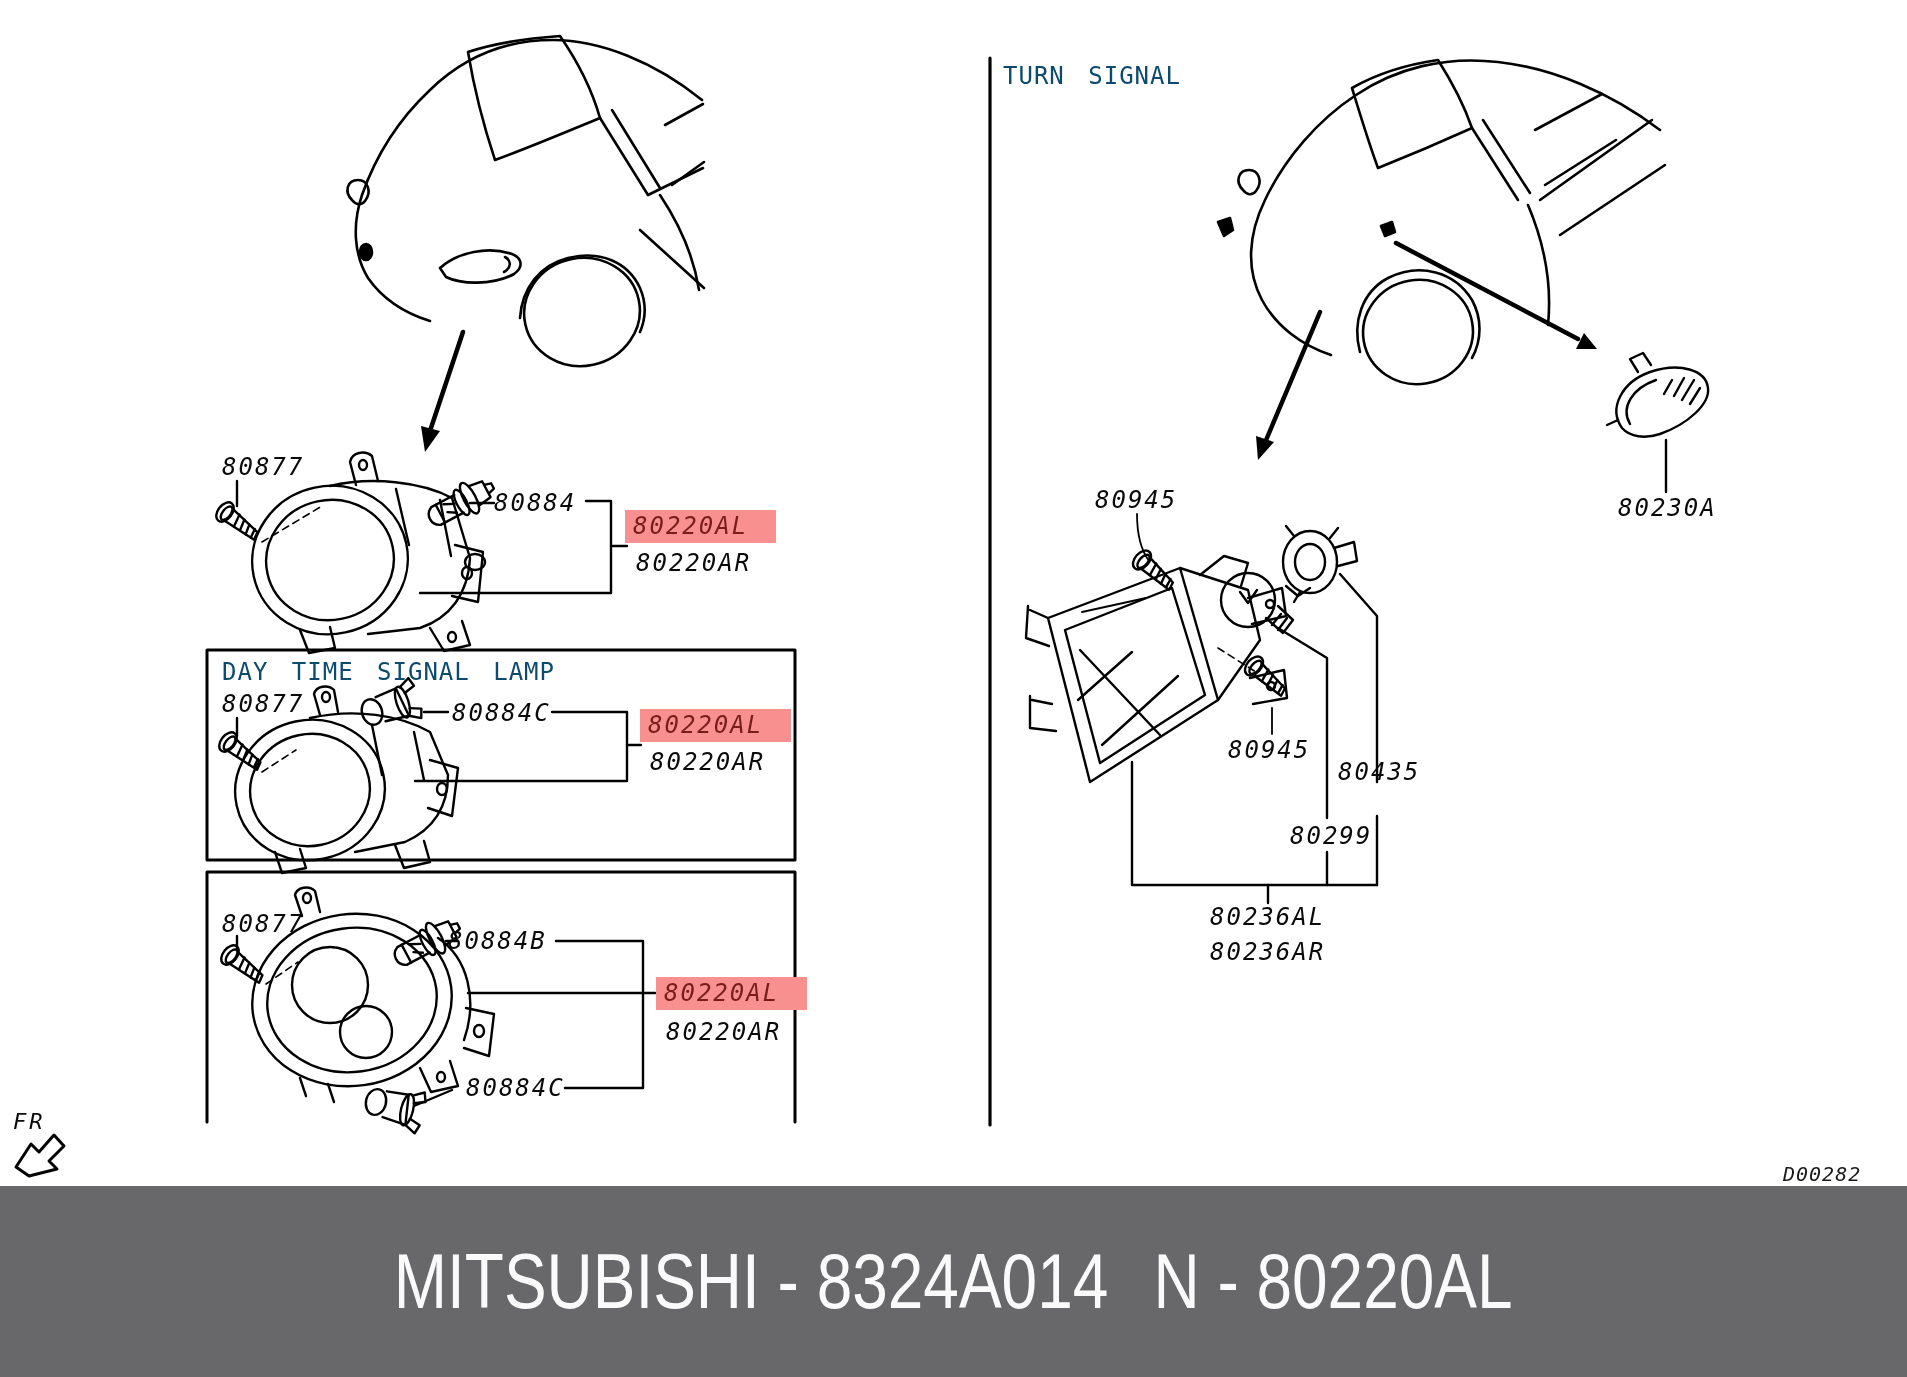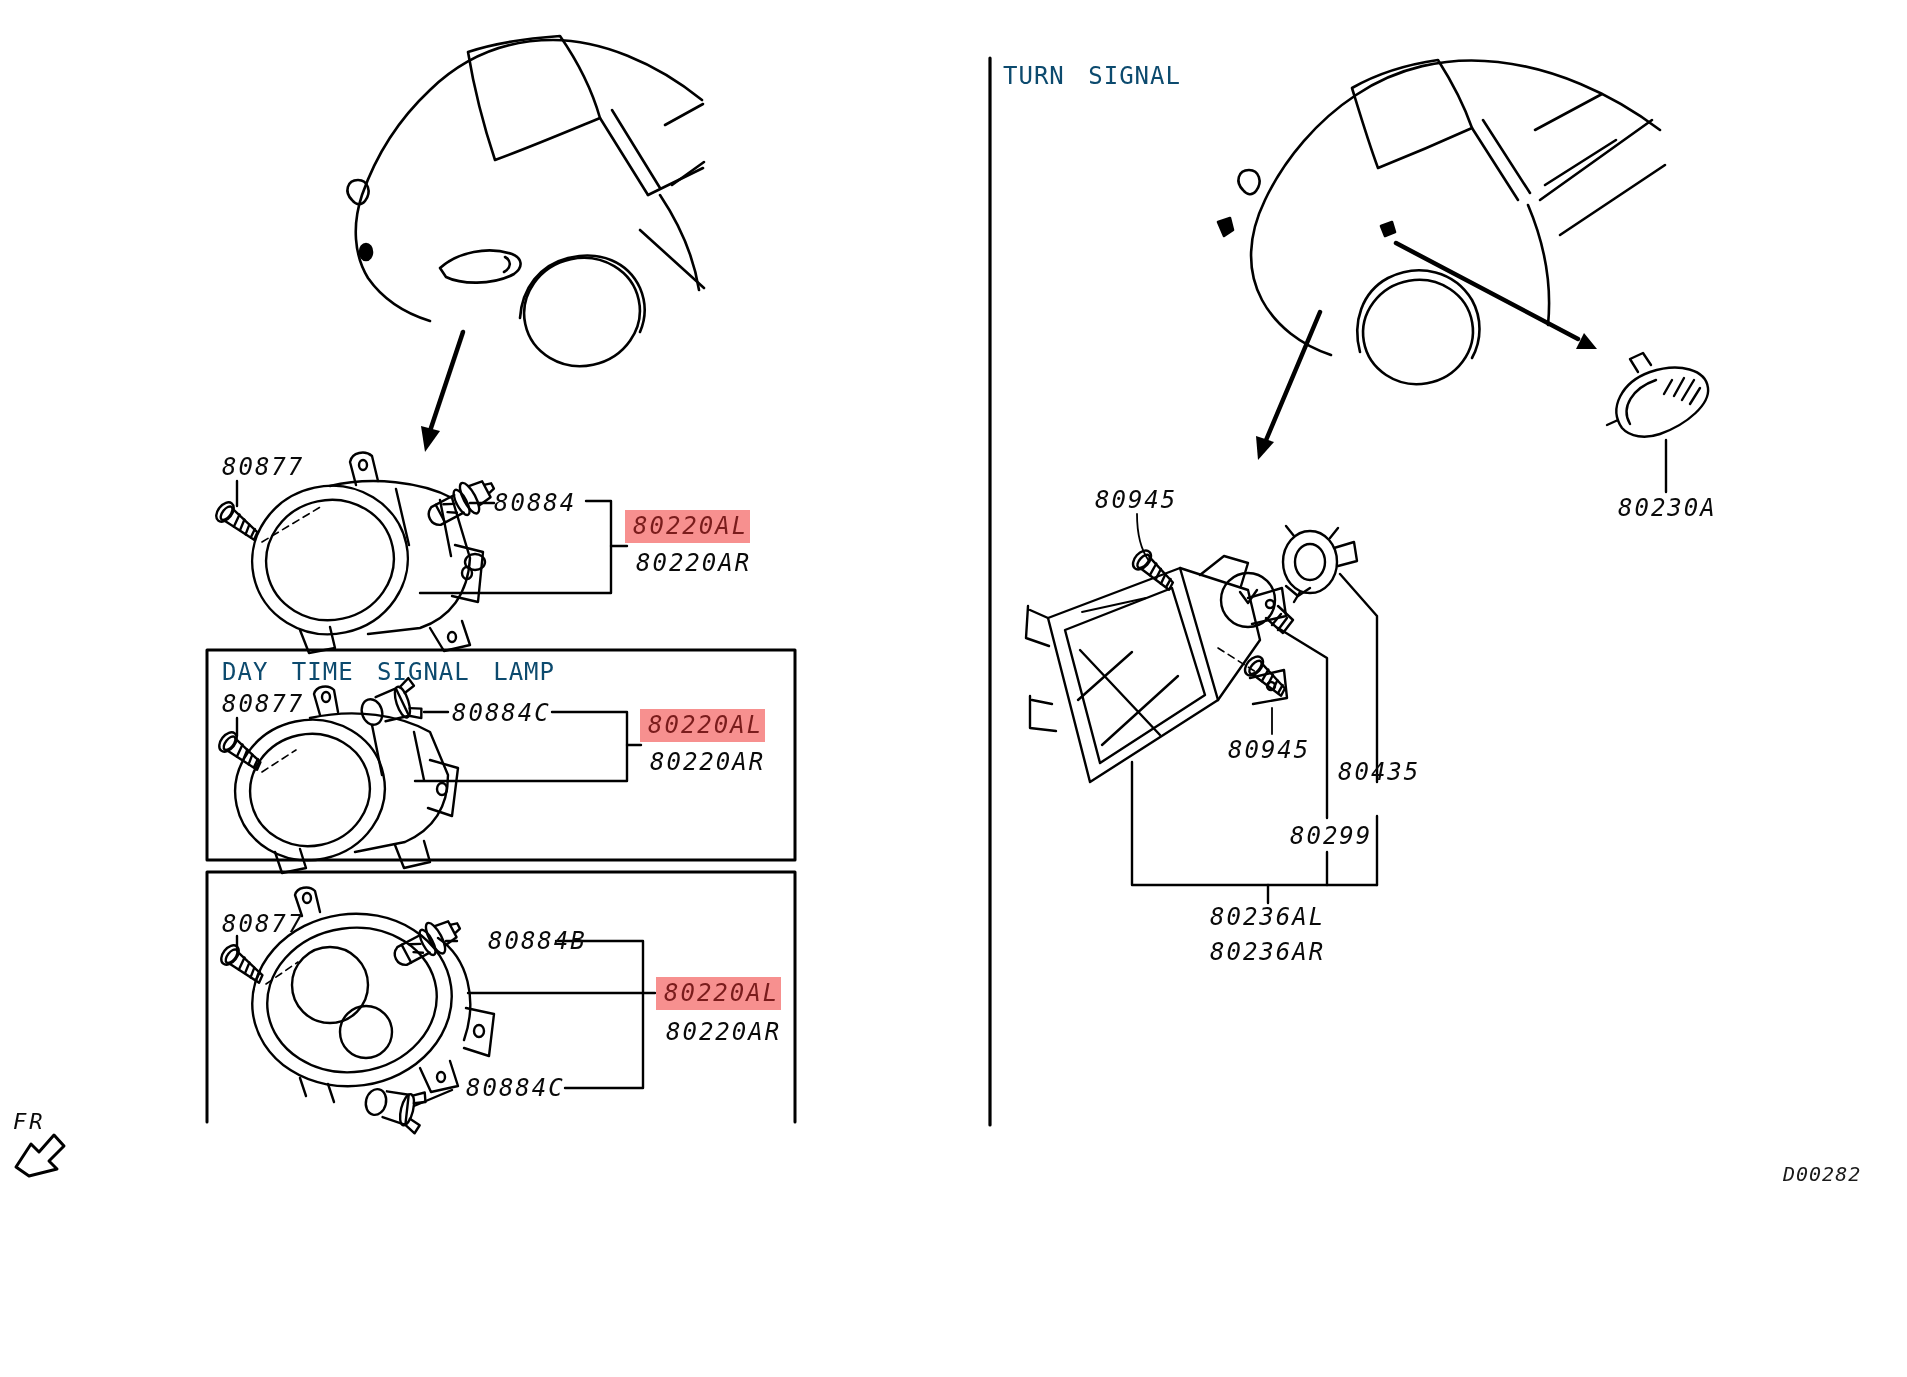--- a/index.html
+++ b/index.html
@@ -1,21 +1,21 @@
 <!DOCTYPE html>
 <html><head>
 <meta charset="utf-8">
 <style>
   html,body{margin:0;padding:0;background:#ffffff;}
   #stage{position:relative;width:1907px;height:1377px;background:#ffffff;overflow:hidden;
          font-family:"DejaVu Sans Mono", monospace;color:#000;}
   #art{position:absolute;left:0;top:0;width:1907px;height:1377px;}
   .lbl{position:absolute;font-size:24px;letter-spacing:2px;white-space:nowrap;line-height:28px;color:#0a0a0a;font-style:italic;}
   .title{position:absolute;font-size:24px;letter-spacing:1px;word-spacing:8px;white-space:nowrap;color:#0c4a6e;}
-  .hl{background:#f7908f;color:#7a1c1c;padding:2px 2px 3px 8px;}
+  .hl{background:#f7908f;color:#7a1c1c;padding:2px 28px 3px 8px;}
   .small{font-size:20px;letter-spacing:1px;color:#1a1a1a;}
   .fr{font-size:22px;letter-spacing:3px;}
   .footer{position:absolute;left:0;top:1186px;width:1907px;height:191px;background:#68686b;
           display:flex;align-items:center;justify-content:center;}
   .footer-inner{display:flex;gap:55px;align-items:baseline;transform:scaleX(0.82);
           font-family:"Liberation Sans", sans-serif;font-size:78px;font-weight:400;color:#fafafa;white-space:nowrap;}
   svg *{vector-effect:non-scaling-stroke;}
 </style>
 </head>
 <body>
@@ -229,31 +229,37 @@
   <div class="lbl" style="left:625px;top:512px"><span class="hl">80220AL</span></div>
   <div class="lbl" style="left:636px;top:549px">80220AR</div>
 
   <div class="title" style="left:222px;top:658px">DAY TIME SIGNAL LAMP</div>
   <div class="lbl" style="left:222px;top:690px">80877</div>
   <div class="lbl" style="left:452px;top:699px">80884C</div>
   <div class="lbl" style="left:640px;top:711px"><span class="hl">80220AL</span></div>
   <div class="lbl" style="left:650px;top:748px">80220AR</div>
 
   <div class="lbl" style="left:222px;top:910px">80877</div>
-  <div class="lbl" style="left:488px;top:927px">80884B</div>
+  <div class="lbl" style="left:448px;top:927px">80884B</div>
   <div class="lbl" style="left:656px;top:979px"><span class="hl">80220AL</span></div>
   <div class="lbl" style="left:666px;top:1018px">80220AR</div>
   <div class="lbl" style="left:466px;top:1074px">80884C</div>
 
   <div class="title" style="left:1003px;top:62px">TURN SIGNAL</div>
   <div class="lbl" style="left:1095px;top:486px">80945</div>
   <div class="lbl" style="left:1228px;top:736px">80945</div>
   <div class="lbl" style="left:1338px;top:758px">80435</div>
   <div class="lbl" style="left:1290px;top:822px">80299</div>
   <div class="lbl" style="left:1210px;top:903px">80236AL</div>
   <div class="lbl" style="left:1210px;top:938px">80236AR</div>
   <div class="lbl" style="left:1618px;top:494px">80230A</div>
 
   <div class="lbl fr" style="left:13px;top:1108px">FR</div>
   <div class="lbl small" style="left:1783px;top:1160px">D00282</div>
 
+  <div class="footer">
+    <div class="footer-inner">
+      <span>MITSUBISHI - 8324A014</span>
+      <span>N - 80220AL</span>
+    </div>
+  </div>
 
 </div>
 
 </body></html>

